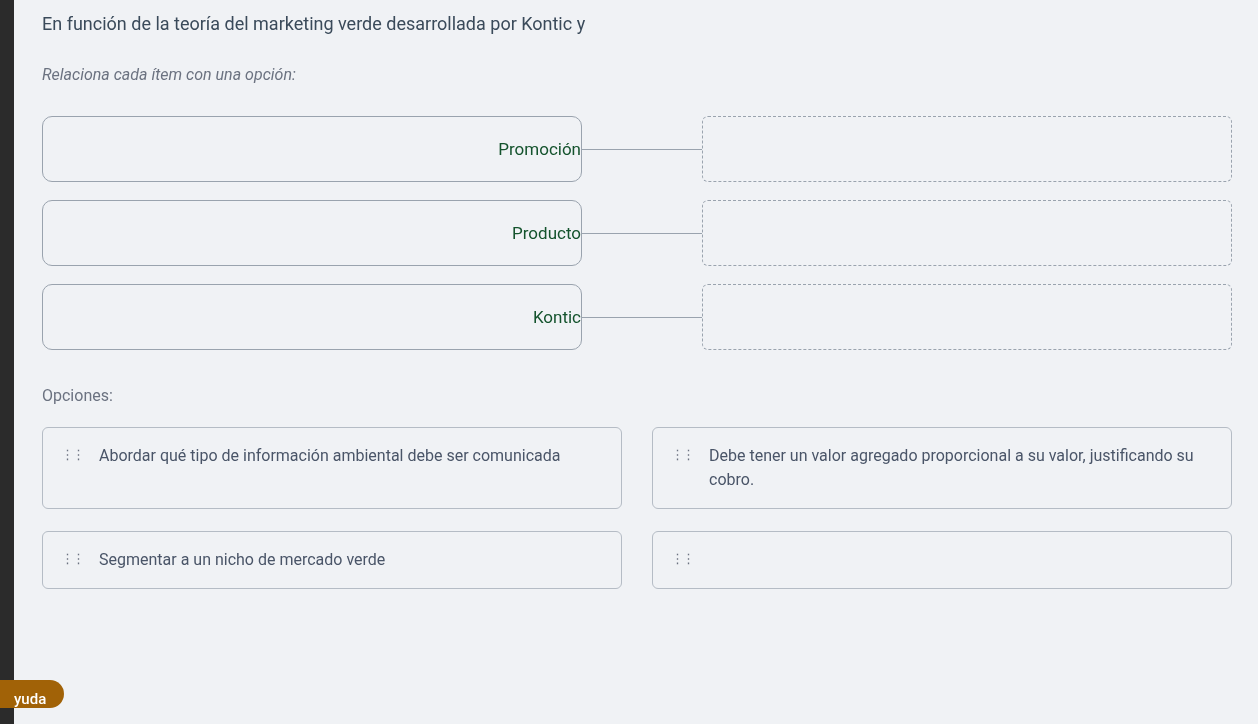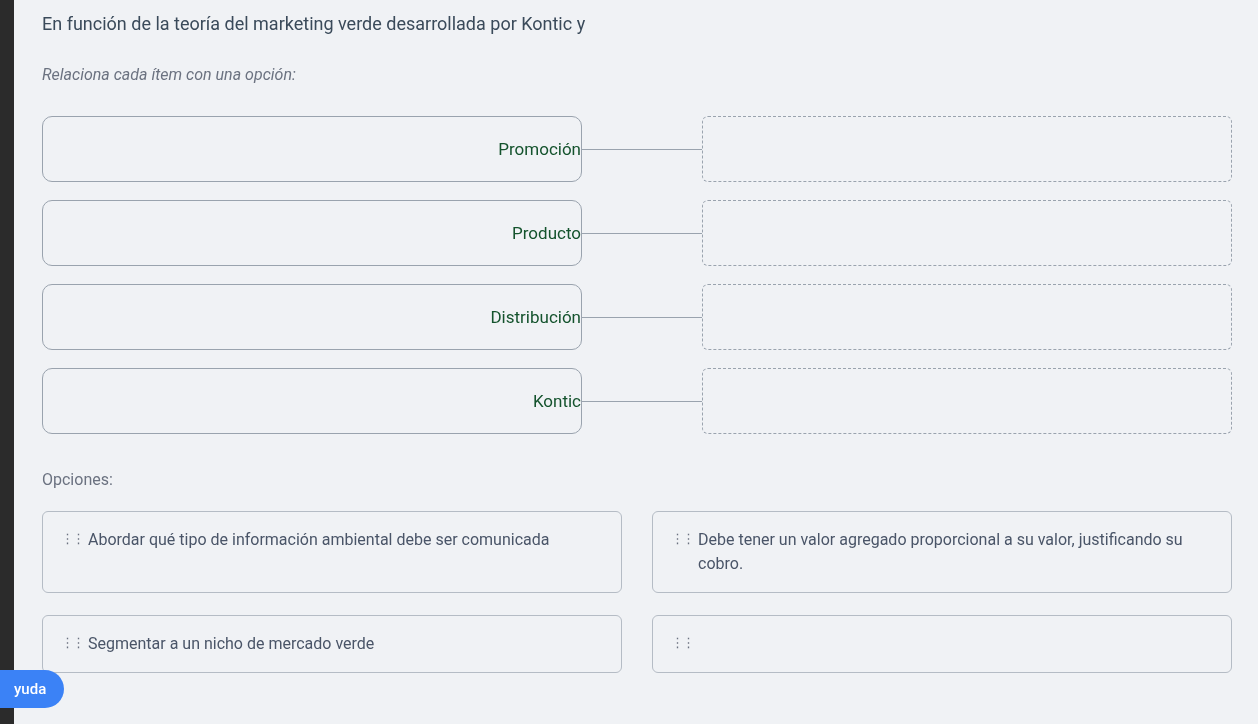--- a/index.html
+++ b/index.html
@@ -93,21 +93,21 @@
       display: grid;
       grid-template-columns: 1fr 1fr;
       gap: 22px 30px;
     }
     .option-card {
       border: 1px solid #b5bcc5;
       border-radius: 6px;
       padding: 16px 18px;
       display: flex;
       align-items: flex-start;
-      gap: 5px;
+      gap: 16px;
       color: #4a5568;
       font-size: 16px;
       background: transparent;
       min-height: 58px;
     }
     .drag-handle {
       display: inline-block;
       color: #6b7280;
       font-size: 13px;
       line-height: 1;
@@ -119,23 +119,23 @@
       content: "⋮⋮";
       letter-spacing: -2px;
     }
     .option-text {
       line-height: 1.5;
     }
     .help-badge {
       position: absolute;
       left: 0;
       bottom: 16px;
-      background: #3b82f6;
+      background: #a16207;
       color: #fff;
-      padding: 10px 18px 10px 14px;
+      padding: 10px 18px 0 14px;
       border-radius: 0 22px 22px 0;
       font-size: 15px;
       font-weight: 500;
       z-index: 10;
     }
   </style>
 </head>
 <body>
 
 <div class="left-bar"></div>
@@ -159,27 +159,20 @@
     </div>
 
     <div class="match-row">
       <div class="match-item">
         <span>Producto</span>
       </div>
       <div class="connector"></div>
       <div class="drop-target"></div>
     </div>
 
-    <div class="match-row">
-      <div class="match-item">
-        <span>Distribución</span>
-      </div>
-      <div class="connector"></div>
-      <div class="drop-target"></div>
-    </div>
 
     <div class="match-row">
       <div class="match-item">
         <span>Kontic</span>
       </div>
       <div class="connector"></div>
       <div class="drop-target"></div>
     </div>
 
   </div>

